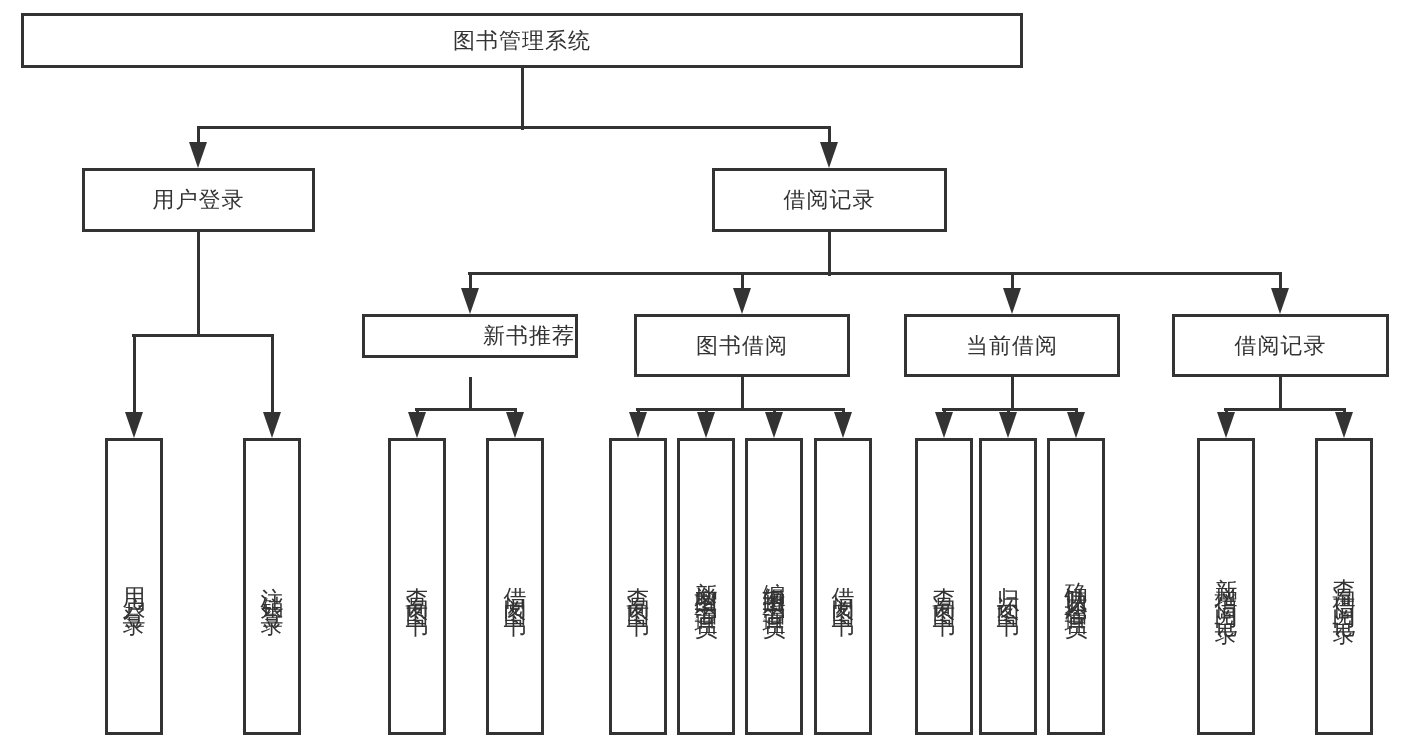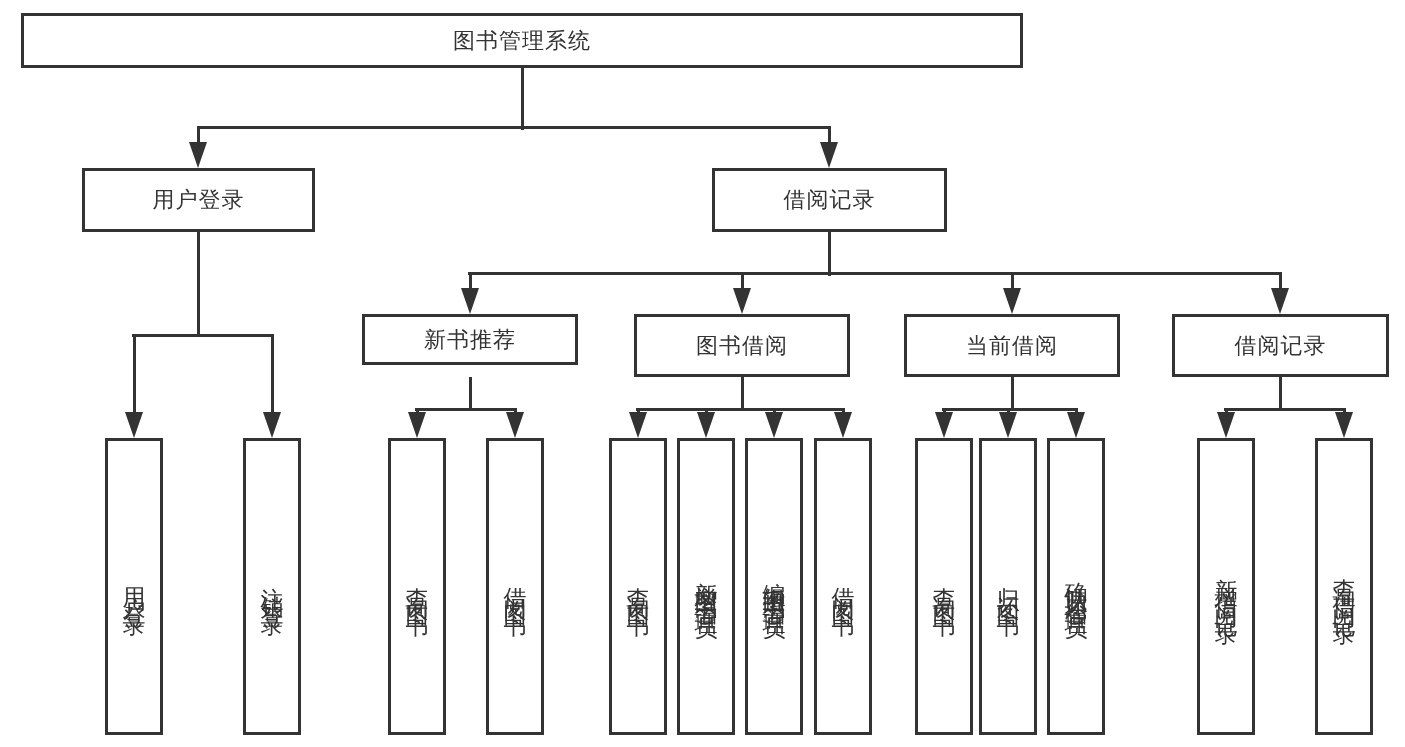--- a/index.html
+++ b/index.html
@@ -71,21 +71,21 @@
     <span>图书管理系统</span>
   </div>
 
   <div class="box" style="left:82px;top:168px;width:233px;height:64px;">
     <span>用户登录</span>
   </div>
   <div class="box" style="left:712px;top:168px;width:235px;height:64px;">
     <span>借阅记录</span>
   </div>
 
-  <div class="box" style="left:362px;top:314px;width:216px;height:51px;">
+  <div class="box" style="left:362px;top:314px;width:216px;height:44px;justify-content:flex-end;">
     <span>新书推荐</span>
   </div>
   <div class="box" style="left:634px;top:314px;width:216px;height:63px;">
     <span>图书借阅</span>
   </div>
   <div class="box" style="left:904px;top:314px;width:216px;height:63px;">
     <span>当前借阅</span>
   </div>
   <div class="box" style="left:1172px;top:314px;width:217px;height:63px;">
     <span>借阅记录</span>

